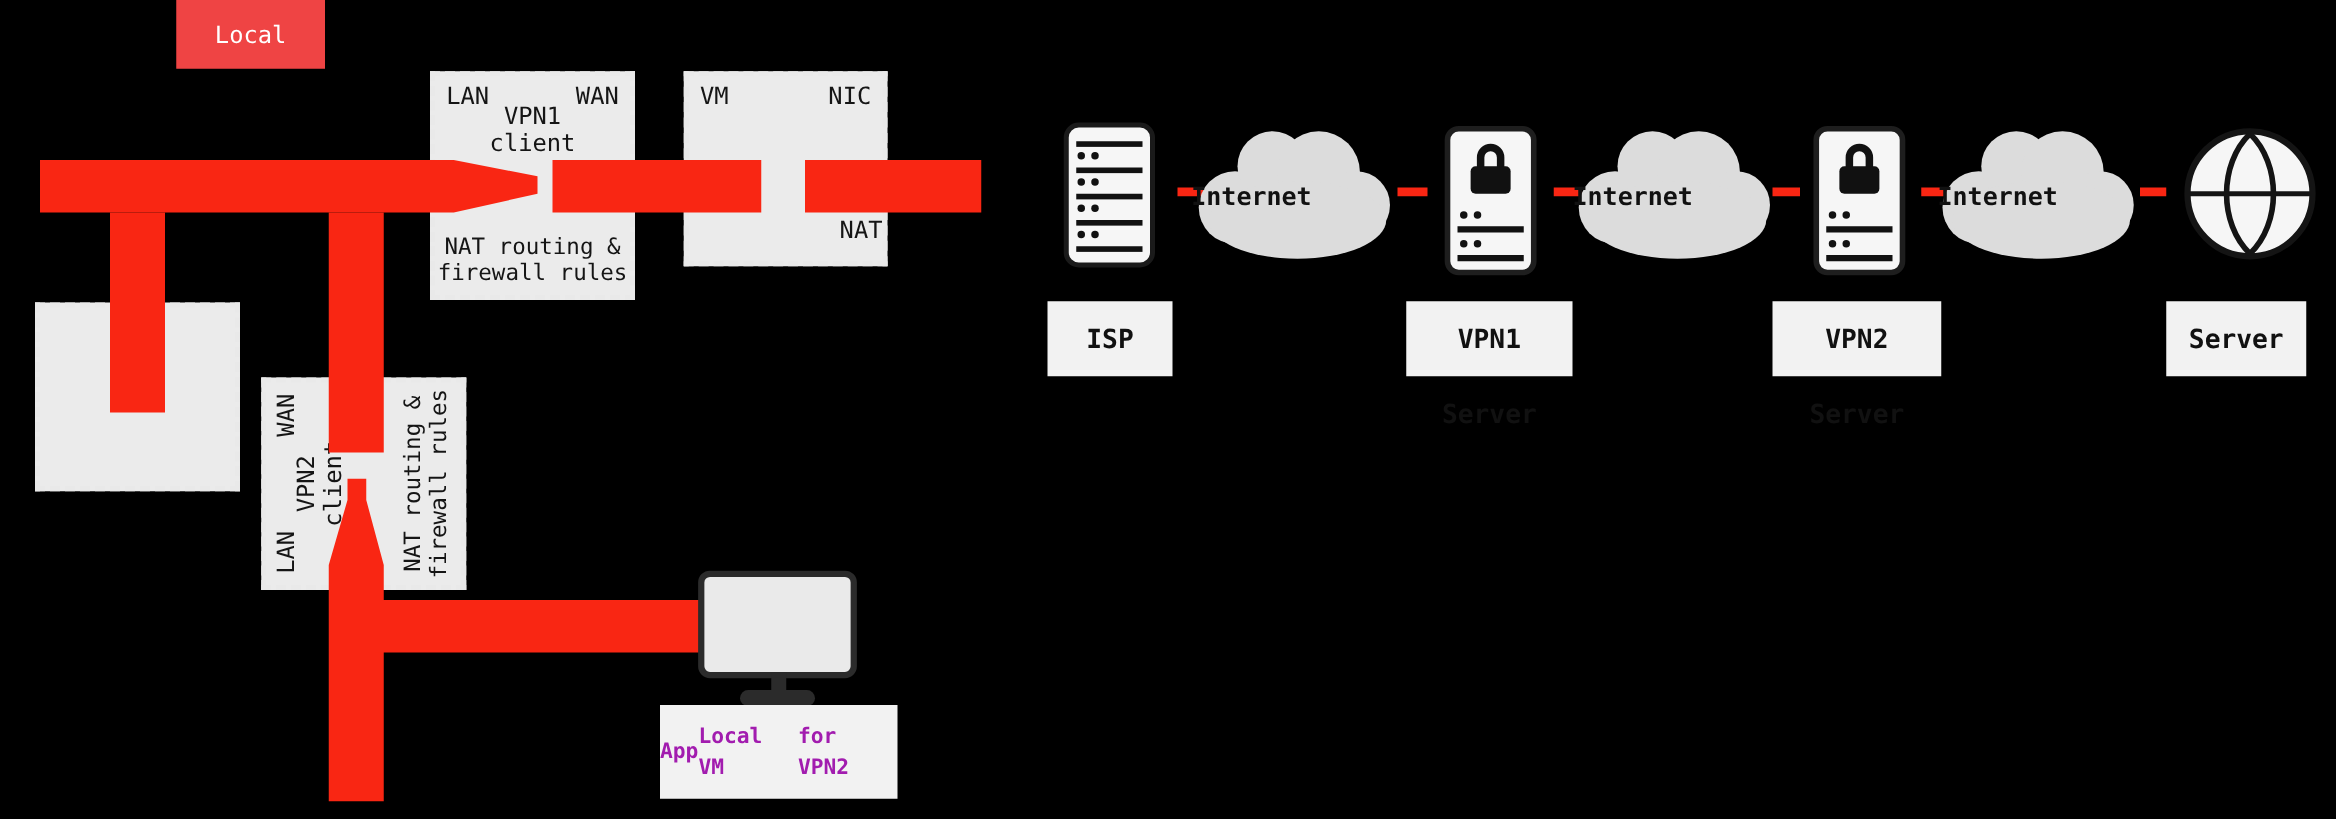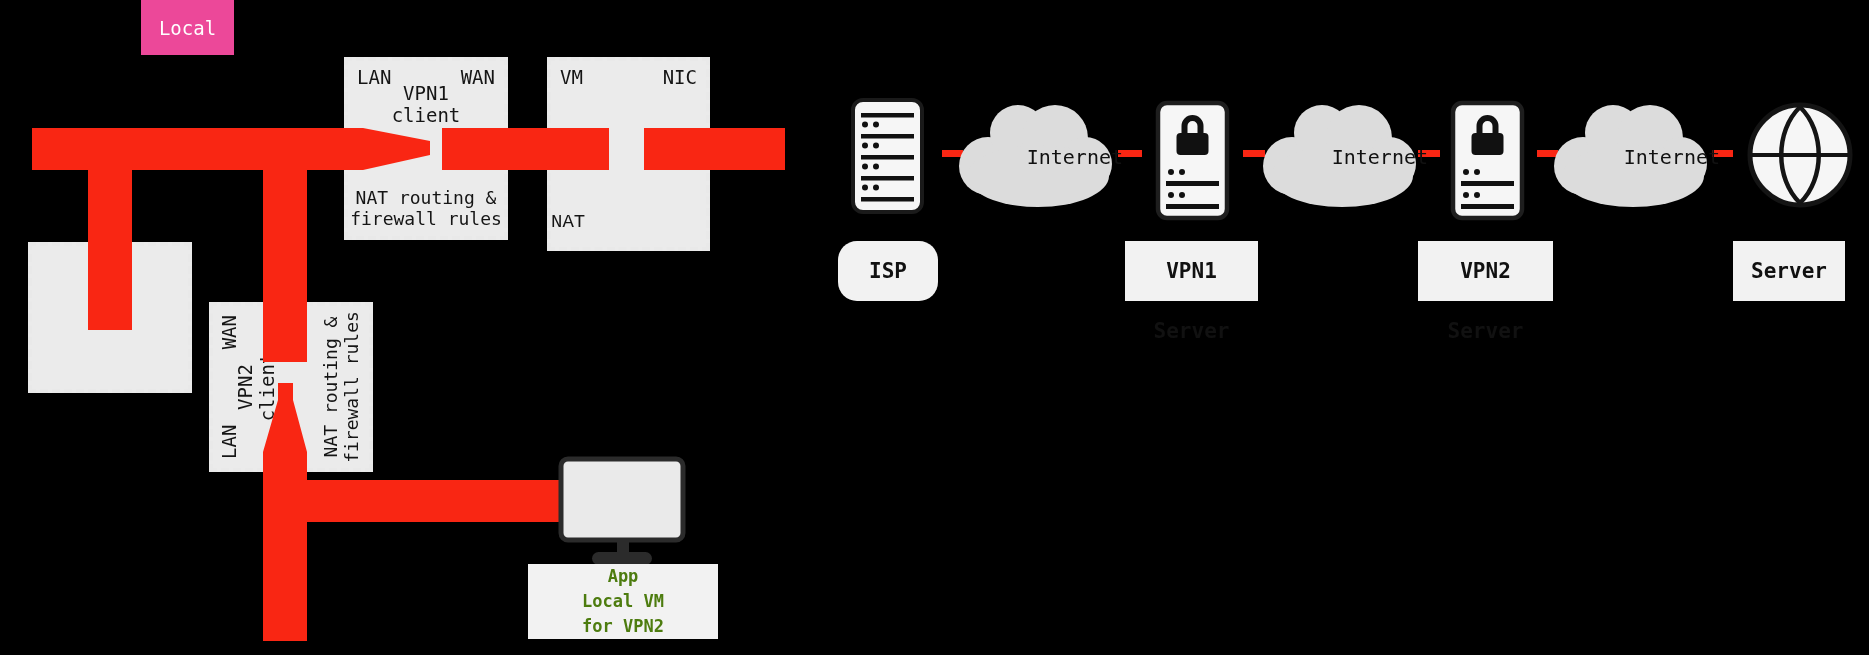--- a/index.html
+++ b/index.html
@@ -10,46 +10,46 @@
   
   .dbox{
     position:absolute;background:#ebebeb;border:4px dashed #e9e9e9;
     box-sizing:border-box;font-size:19px;color:#151515;
   }
   .corner{position:absolute;top:5px;}
   .corner.lan{left:9px;}
   .corner.wan{right:9px;}
   .box-title{position:absolute;top:21px;left:0;right:0;text-align:center;line-height:22px;}
   .box-note{position:absolute;bottom:7px;left:0;right:0;text-align:center;font-size:18px;line-height:21px;}
-  .nat-bottom{position:absolute;bottom:14px;left:0;right:0;text-align:left;font-family:Liberation Mono, monospace;}
+  .nat-bottom{position:absolute;bottom:14px;left:0;right:0;text-align:right;}
   
   .rot{
     position:absolute;left:50%;top:50%;width:162px;height:156px;
     transform:translate(-50%,-50%) rotate(-90deg);
   }
   
   .local{
-    position:absolute;left:141px;top:0;width:93px;height:55px;background:#ec4899;
+    position:absolute;left:141px;top:0;width:119px;height:55px;background:#ef4444;
     color:#fff;display:flex;align-items:center;justify-content:center;font-size:19px;
   }
   
   .tag{
     position:absolute;top:241px;height:60px;background:#f2f2f2;color:#111;
     font-weight:bold;font-size:21px;text-align:center;line-height:60px;
   }
   
   .cloud-label{
-    position:absolute;top:145px;width:170px;text-align:right;
-    font-weight:normal;font-size:20px;color:#111;
+    position:absolute;top:145px;width:170px;text-align:left;
+    font-weight:bold;font-size:20px;color:#111;
   }
   
   .app-label{
     position:absolute;left:528px;top:564px;width:190px;height:75px;background:#f2f2f2;
-    display:flex;flex-direction:column;align-items:center;justify-content:center;
-    font-weight:bold;font-size:17px;line-height:25px;color:#4d7c0f;
+    display:flex;flex-direction:row;align-items:center;justify-content:center;
+    font-weight:bold;font-size:17px;line-height:25px;color:#a21caf;
   }
   svg{position:absolute;left:0;top:0;pointer-events:none;}
 </style>
 </head>
 <body>
 
 <div id="canvas">
 
   <div class="local">
     <span>Local</span>
@@ -61,21 +61,21 @@
     <div class="box-title">
       <div>VPN1</div>
       <div>client</div>
     </div>
     <div class="box-note">
       <div>NAT routing &amp;</div>
       <div>firewall rules</div>
     </div>
   </div>
 
-  <div class="dbox" style="left:547px;top:57px;width:163px;height:194px;">
+  <div class="dbox" style="left:547px;top:57px;width:163px;height:156px;">
     <span class="corner lan">VM</span>
     <span class="corner wan">NIC</span>
     <div class="nat-bottom">NAT</div>
   </div>
 
   <div class="dbox" style="left:28px;top:242px;width:164px;height:151px;"></div>
 
   <div class="dbox" style="left:209px;top:302px;width:164px;height:170px;">
     <div class="rot">
       <span class="corner lan">LAN</span>
@@ -199,21 +199,21 @@
       <rect x="561" y="459" width="122" height="81" rx="7" fill="#eaeaea" stroke="#2b2b2b" stroke-width="5"></rect>
       <rect x="617" y="538" width="12" height="18" fill="#2b2b2b"></rect>
       <rect x="592" y="552" width="60" height="13" rx="6.5" fill="#2b2b2b"></rect>
     </g>
   </svg>
 
   <div class="cloud-label" style="left:953px;">Internet</div>
   <div class="cloud-label" style="left:1258px;">Internet</div>
   <div class="cloud-label" style="left:1550px;">Internet</div>
 
-  <div class="tag" style="left:838px;width:100px;border-radius:19px;">ISP</div>
+  <div class="tag" style="left:838px;width:100px;">ISP</div>
   <div class="tag" style="left:1125px;width:133px;">VPN1 Server</div>
   <div class="tag" style="left:1418px;width:135px;">VPN2 Server</div>
   <div class="tag" style="left:1733px;width:112px;">Server</div>
 
   <div class="app-label">
     <div>App</div>
     <div>Local VM</div>
     <div>for VPN2</div>
   </div>
 

